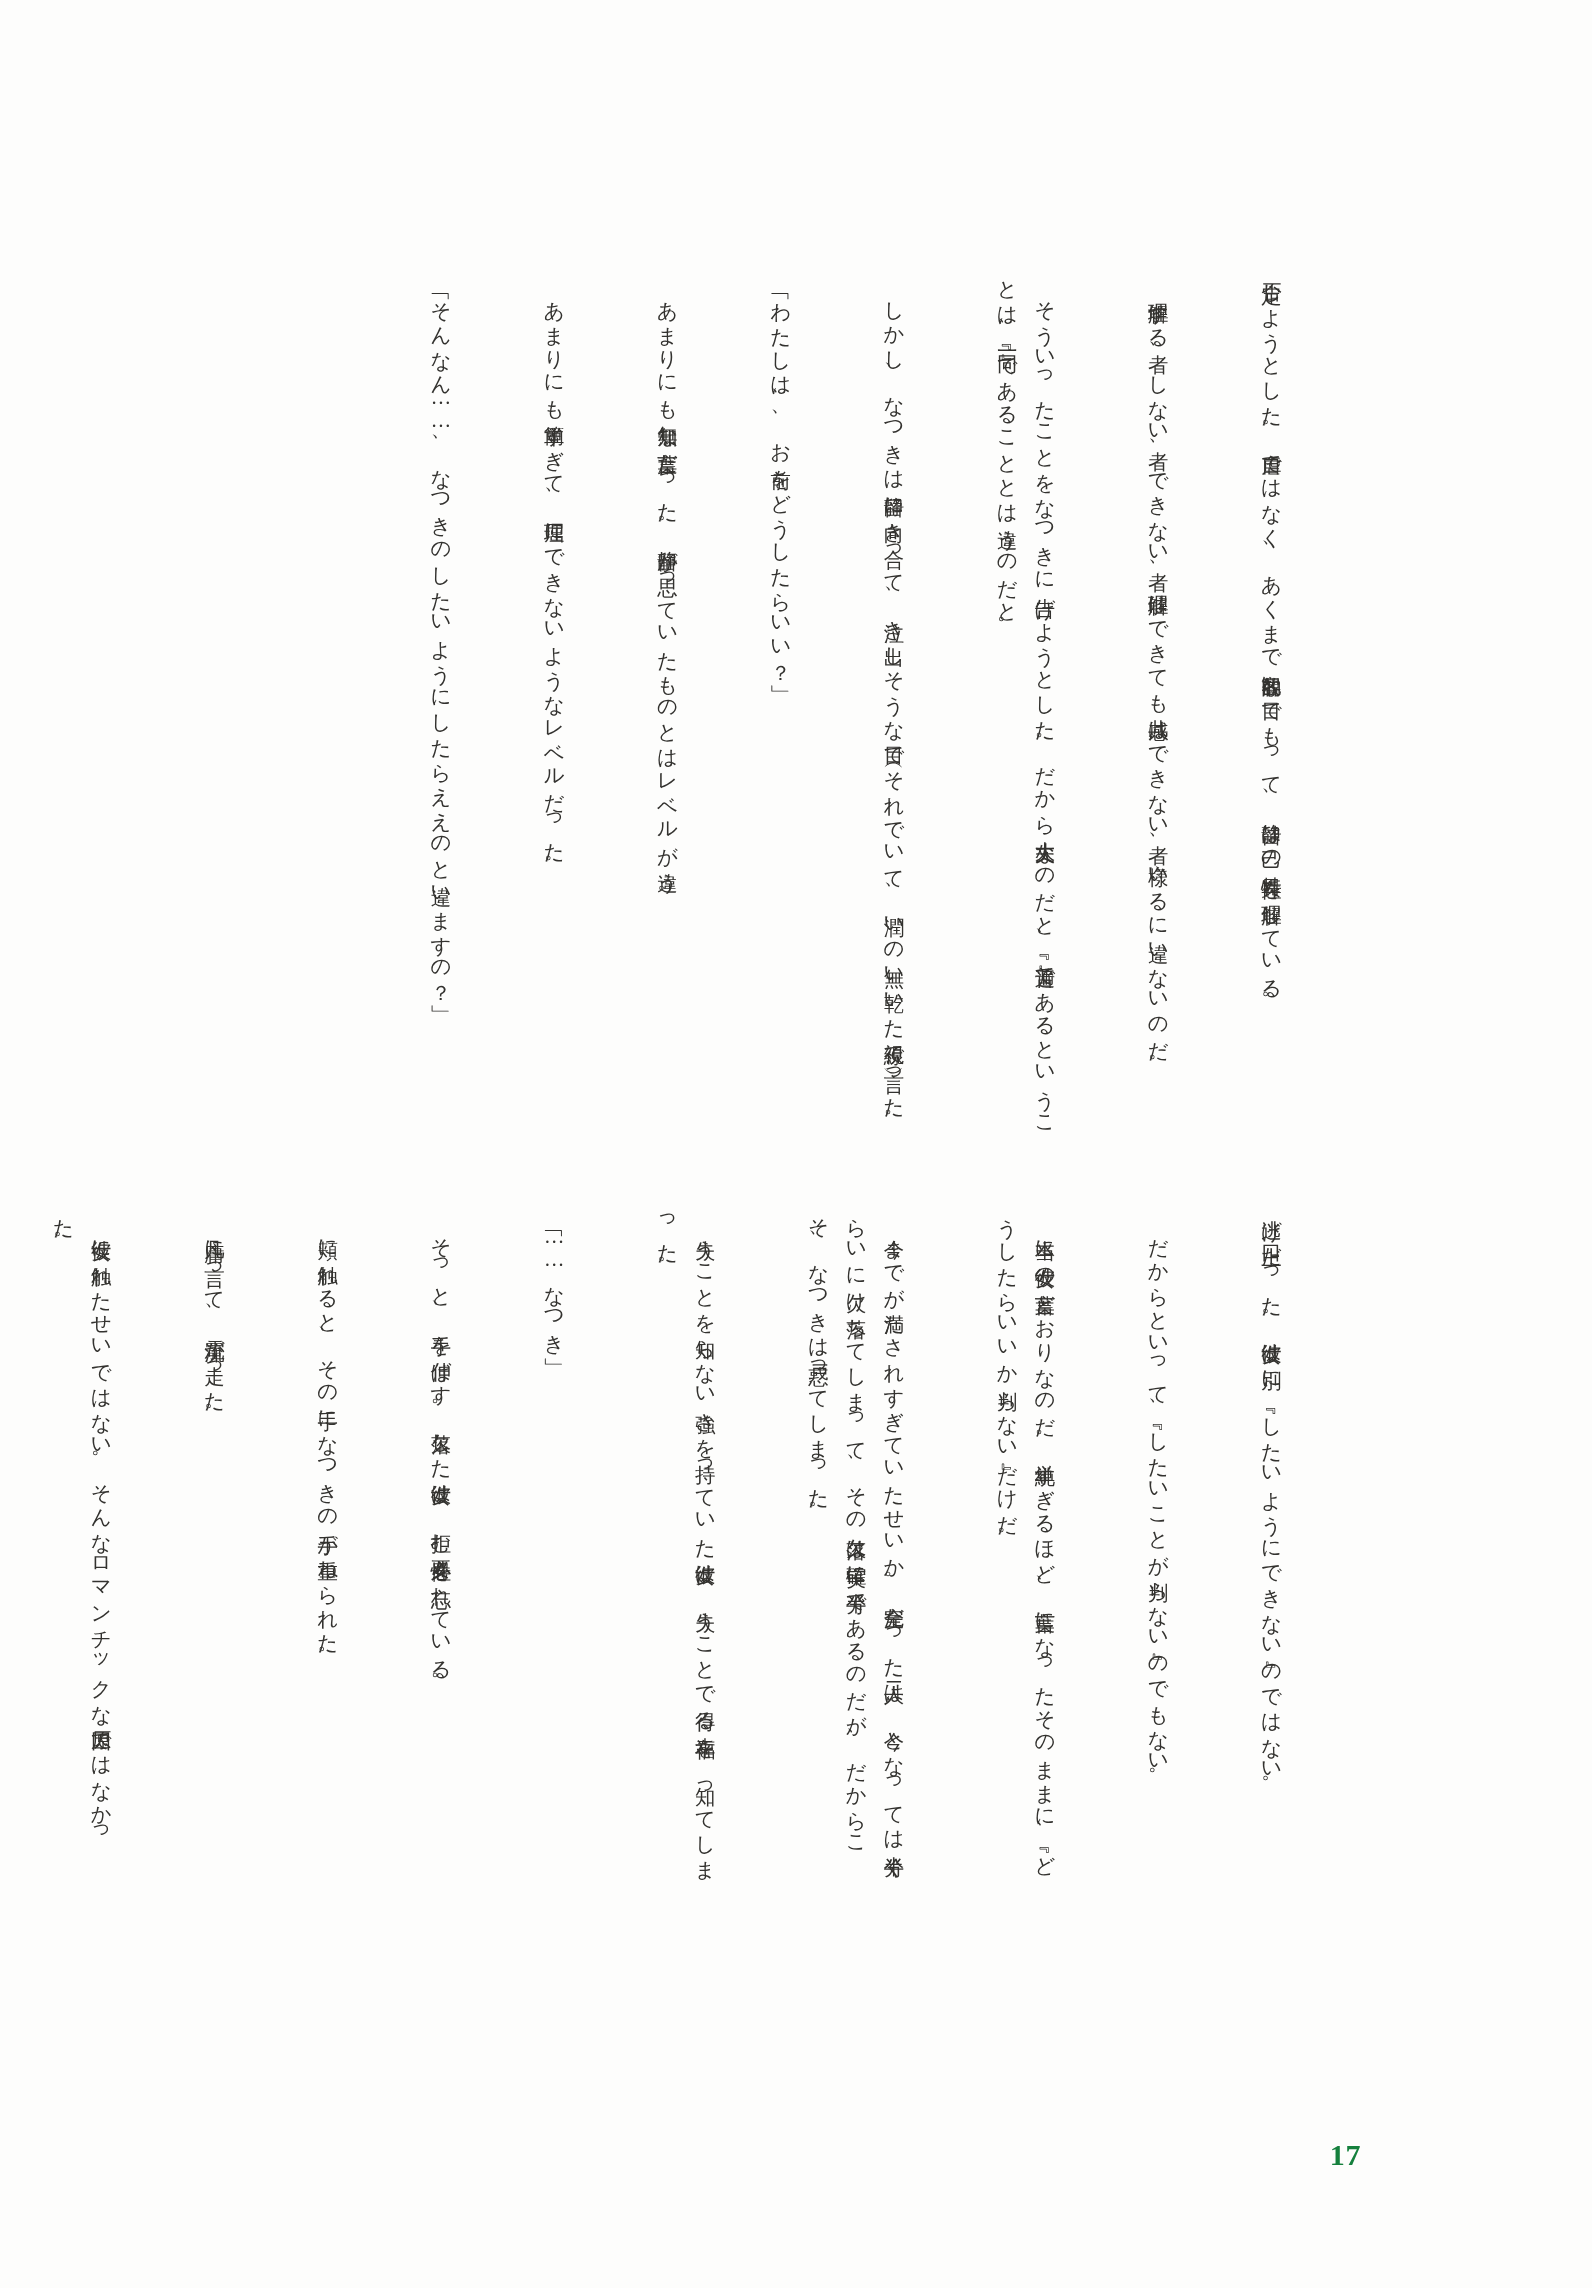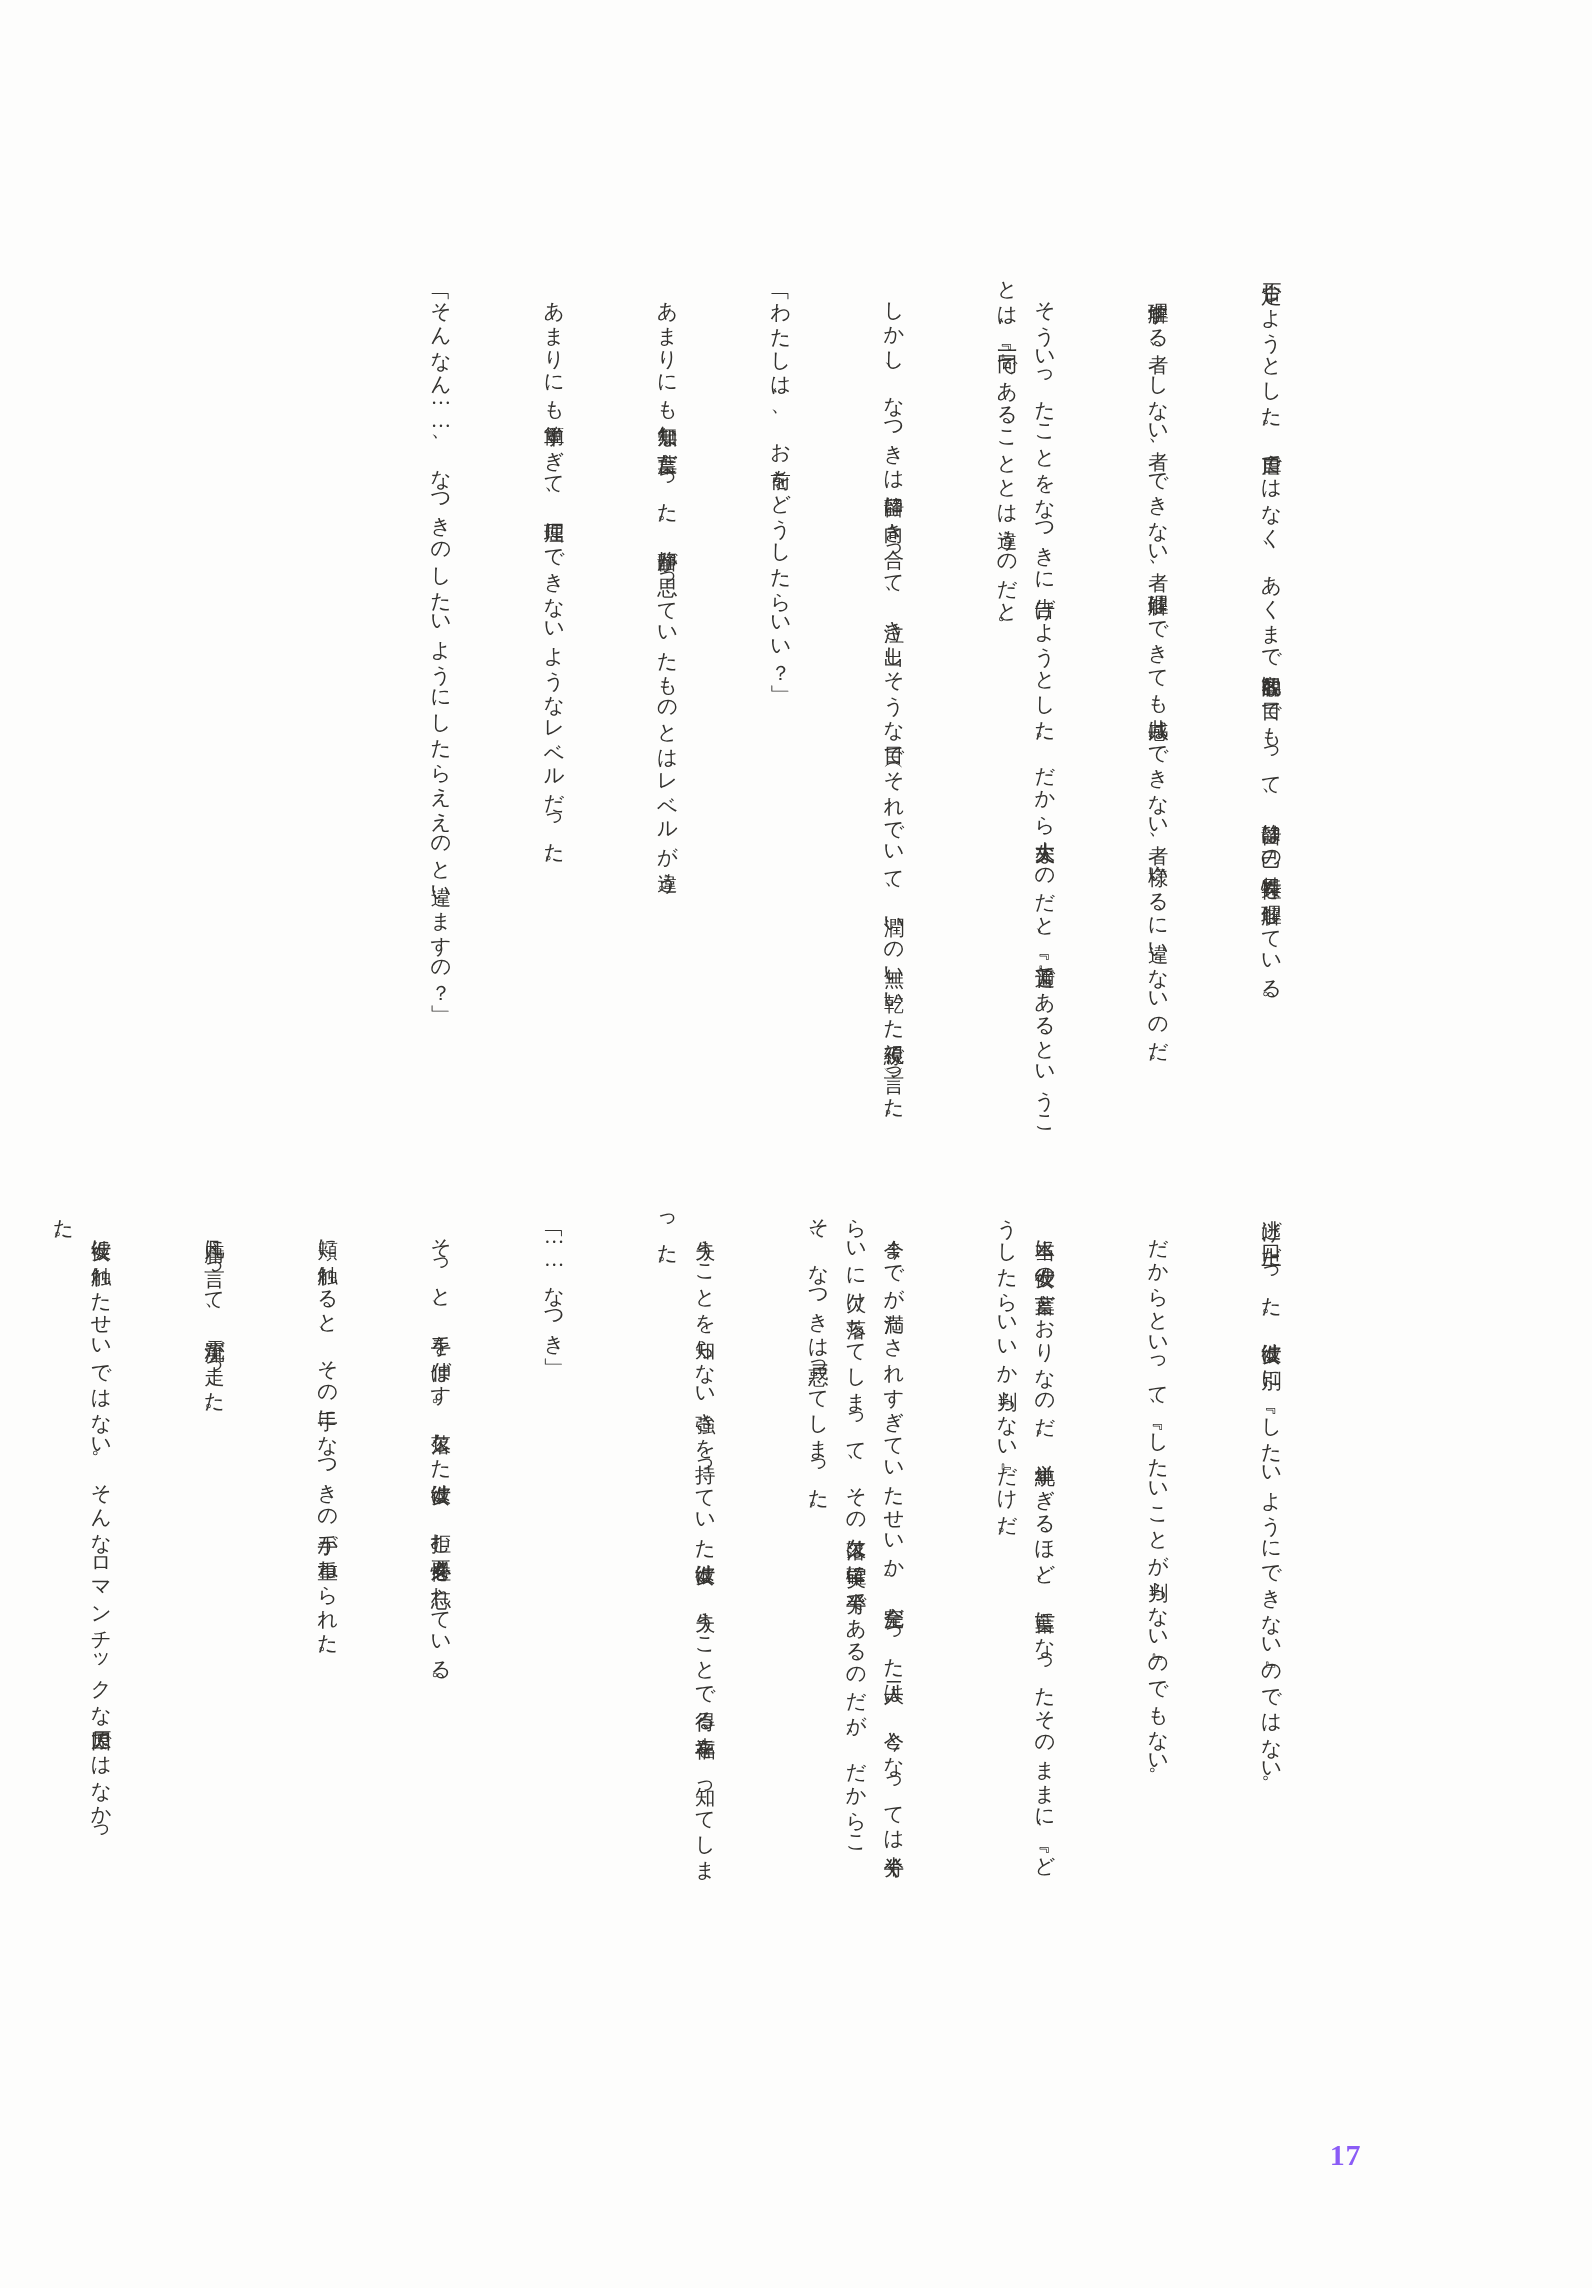--- a/index.html
+++ b/index.html
@@ -55,21 +55,21 @@
   .vtext p.noindent {
     text-indent: 0;
   }
   .page-number {
     position: absolute;
     right: 231px;
     bottom: 117px;
     font-family: "Liberation Serif", "DejaVu Serif", serif;
     font-weight: bold;
     font-size: 30px;
-    color: #8b5cf6;
+    color: #15803d;
     letter-spacing: 0.02em;
     text-align: right;
   }
 </style>
 </head>
 <body>
 
 <div class="page">
 
   <div class="vtext" id="block-upper">

